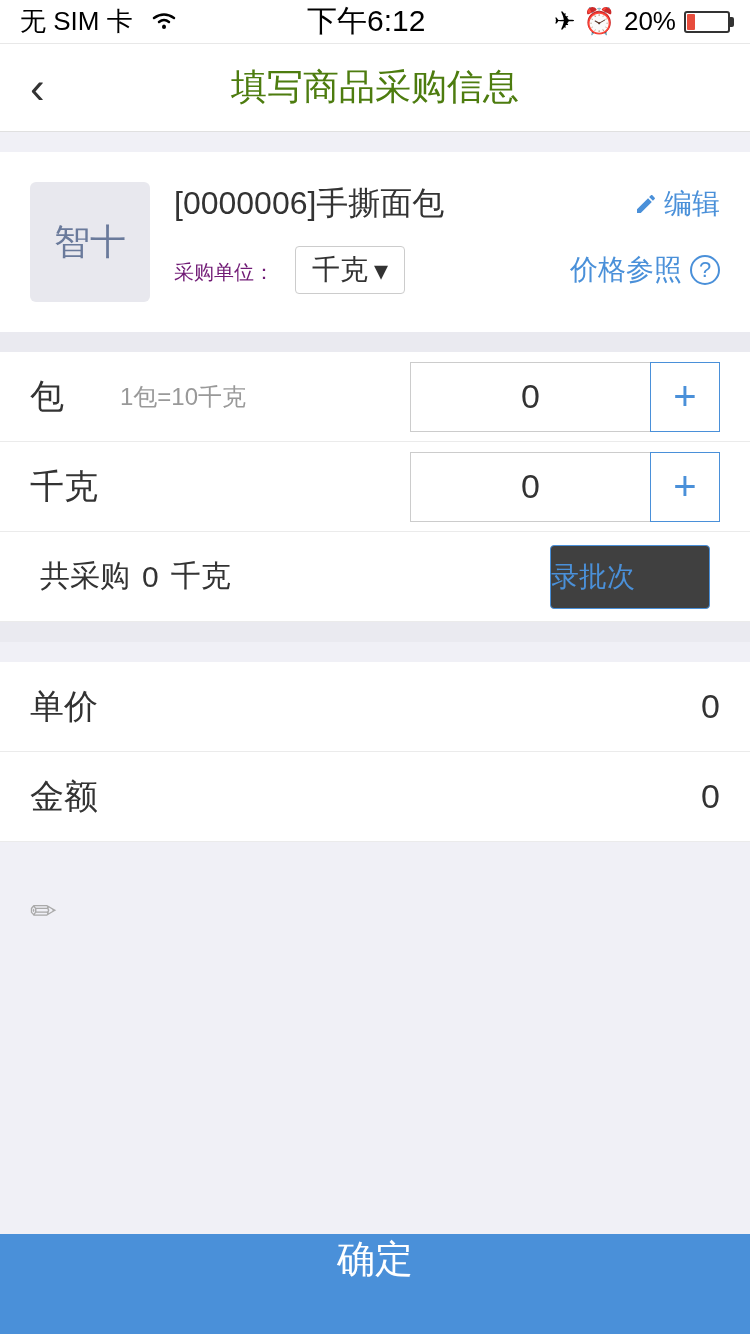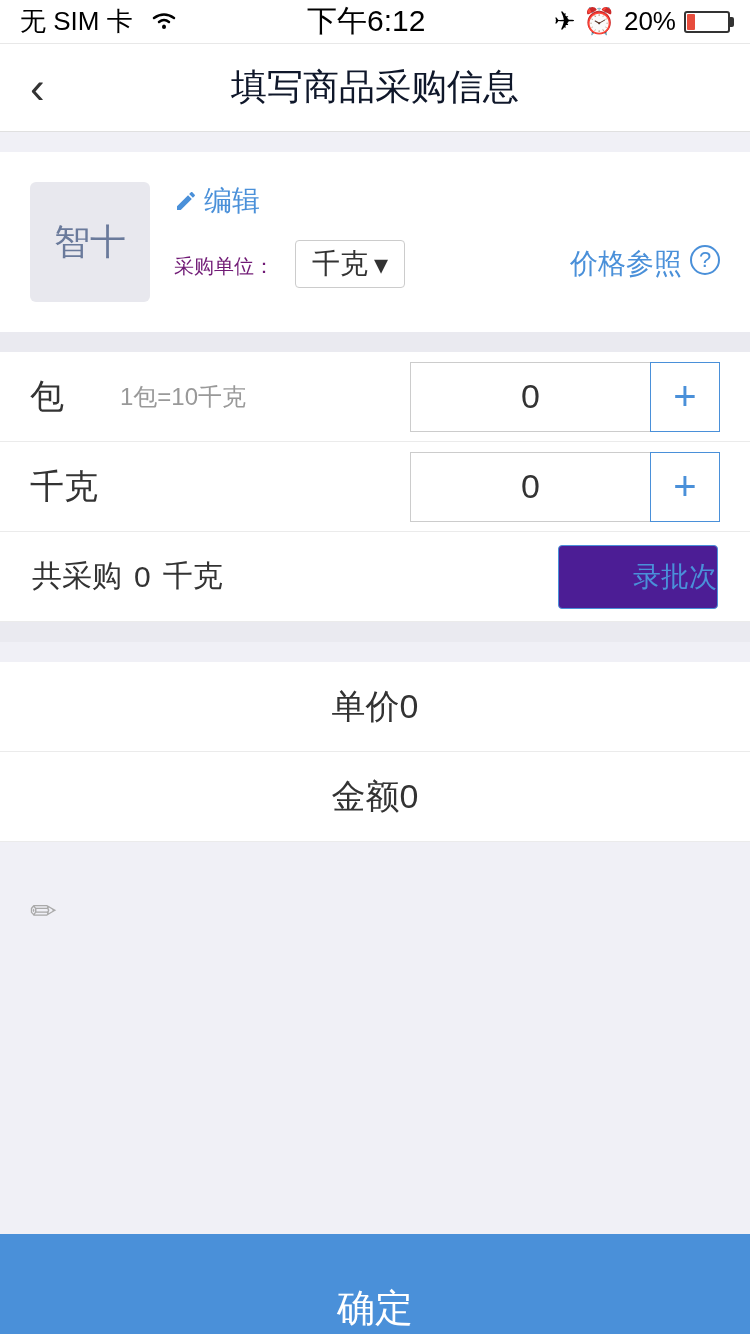--- a/index.html
+++ b/index.html
@@ -74,21 +74,21 @@
       position: absolute;
       left: 30px;
       font-size: 44px;
       color: #333;
       cursor: pointer;
       line-height: 1;
     }
     .nav-title {
       font-size: 36px;
       font-weight: 500;
-      color: #0f172a;
+      color: #4d7c0f;
     }
 
     
     .product-card {
       background: #fff;
       padding: 30px;
       margin-top: 20px;
       display: flex;
       align-items: flex-start;
       gap: 24px;
@@ -144,21 +144,21 @@
       display: inline-flex;
       align-items: center;
       gap: 6px;
       cursor: pointer;
       margin-left: 12px;
     }
     .price-ref {
       font-size: 28px;
       color: #4a90d9;
       display: flex;
-      align-items: flex-start;
+      align-items: center;
       gap: 8px;
       cursor: pointer;
     }
     .help-circle {
       width: 30px;
       height: 30px;
       border: 2px solid #4a90d9;
       border-radius: 50%;
       display: inline-flex;
       align-items: center;
@@ -220,48 +220,48 @@
       align-items: center;
       justify-content: center;
       cursor: pointer;
     }
 
     
     .total-row {
       display: flex;
       align-items: center;
       justify-content: space-between;
-      padding: 0 32px;
+      padding: 0 40px;
       height: 90px;
       background: #fff;
       border-bottom: 1px solid #ebebeb;
     }
     .total-label { font-size: 30px; color: #333; }
     .total-value { font-size: 30px; color: #333; }
     .batch-btn {
       width: 160px;
       height: 64px;
       border: 1px solid #4a90d9;
-      background: #4c1d95;
+      background: #404040;
       color: #4a90d9;
       font-size: 28px;
       border-radius: 4px;
       display: flex;
       align-items: center;
-      justify-content: flex-end;
+      justify-content: flex-start;
       cursor: pointer;
     }
     .total-left { display: flex; align-items: center; gap: 12px; }
 
     
     .detail-section { background: #fff; margin-top: 20px; }
     .detail-row {
       display: flex;
       align-items: center;
-      justify-content: center;
+      justify-content: space-between;
       padding: 0 30px;
       height: 90px;
       border-bottom: 1px solid #ebebeb;
     }
     .detail-label { font-size: 34px; color: #333; }
     .detail-value { font-size: 34px; color: #333; }
 
     
     .note-section {
       background: #f0f0f6;
@@ -282,21 +282,21 @@
 
     
     .confirm-btn {
       width: 100%;
       height: 100px;
       background: #4a90d9;
       color: #fff;
       font-size: 38px;
       border: none;
       display: flex;
-      align-items: flex-end;
+      align-items: flex-start;
       justify-content: center;
       cursor: pointer;
       position: fixed;
       bottom: 0;
       left: 0;
     }
 
     .page-wrapper {
       display: flex;
       flex-direction: column;
@@ -336,20 +336,21 @@
     <span class="nav-back">‹</span>
     <span class="nav-title">填写商品采购信息</span>
   </div>
 
   <div class="product-card">
     <div class="product-image">
       <span class="product-logo">智十</span>
     </div>
     <div class="product-info">
       <div class="product-name-row">
+        <span class="product-name">[0000006]手撕面包</span>
         <span class="edit-btn">
           <svg width="24" height="24" viewBox="0 0 24 24">
             <path d="M3 17.25V21h3.75L17.81 9.94l-3.75-3.75L3 17.25zM20.71 7.04c.39-.39.39-1.02 0-1.41l-2.34-2.34c-.39-.39-1.02-.39-1.41 0l-1.83 1.83 3.75 3.75 1.83-1.83z" fill="#4a90d9"></path>
           </svg>
           <span>编辑</span>
         </span>
       </div>
       <div class="product-unit-row">
         <div>
           <span class="unit-label">采购单位：</span>

